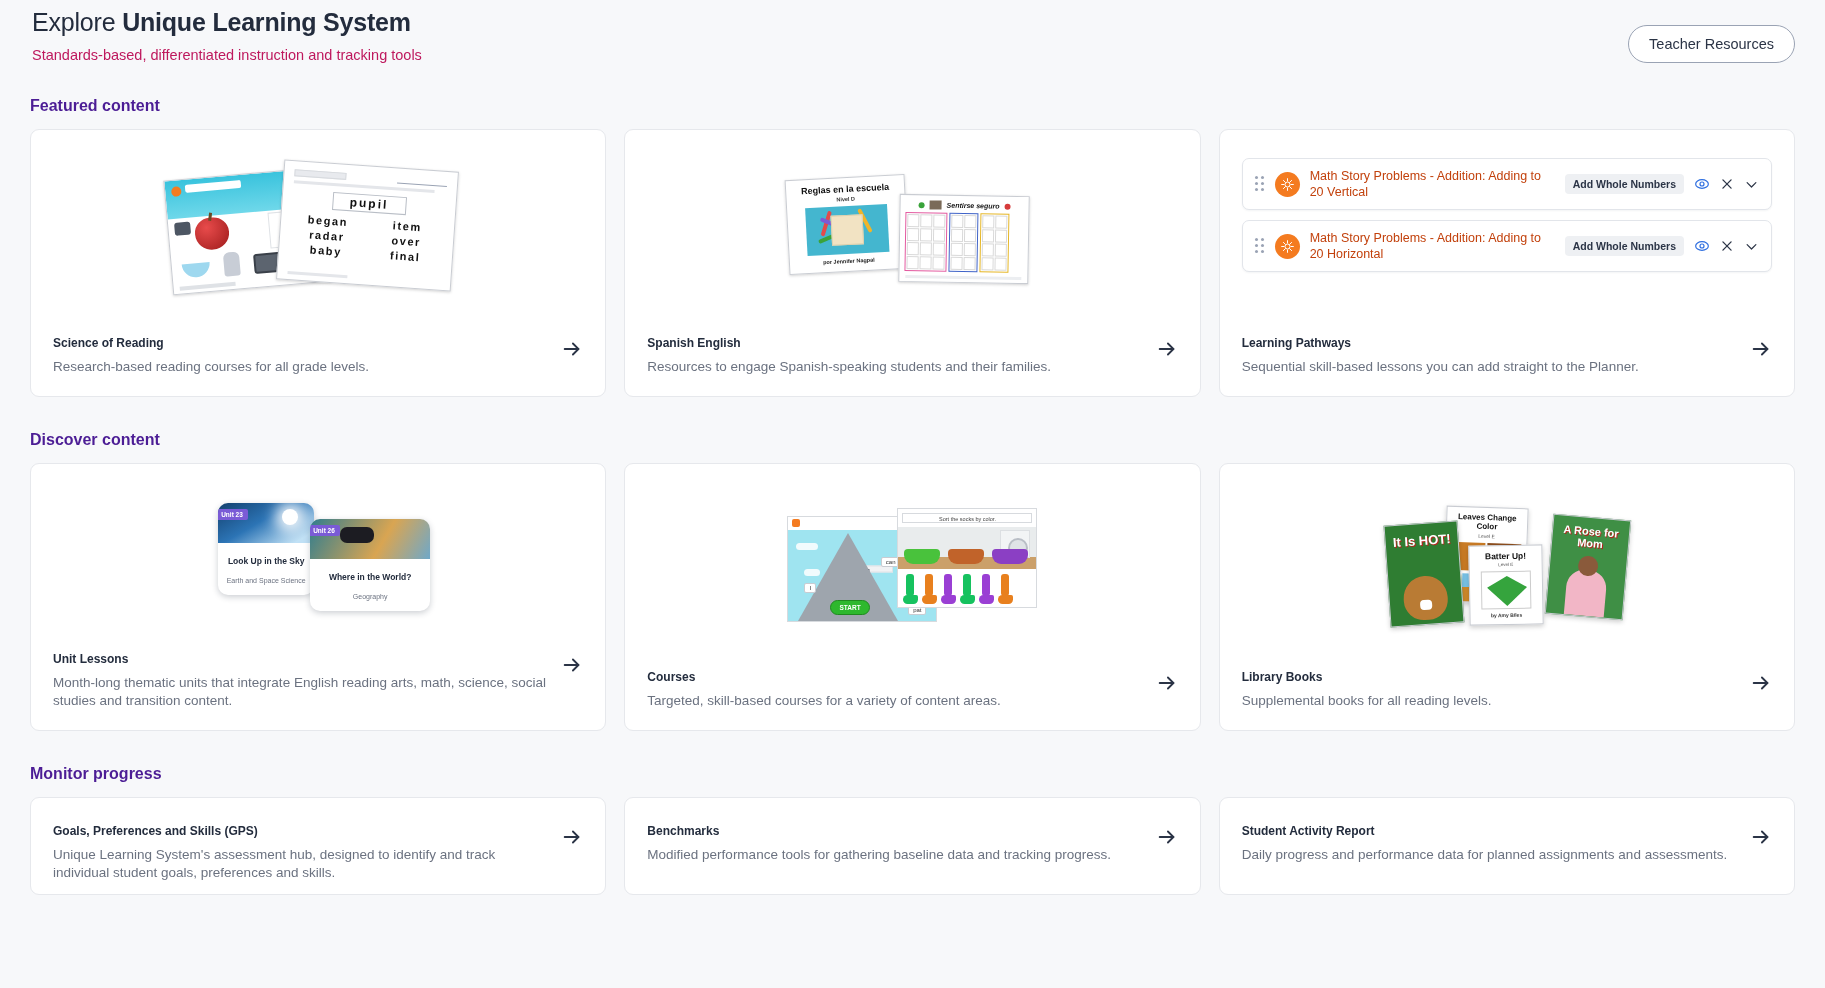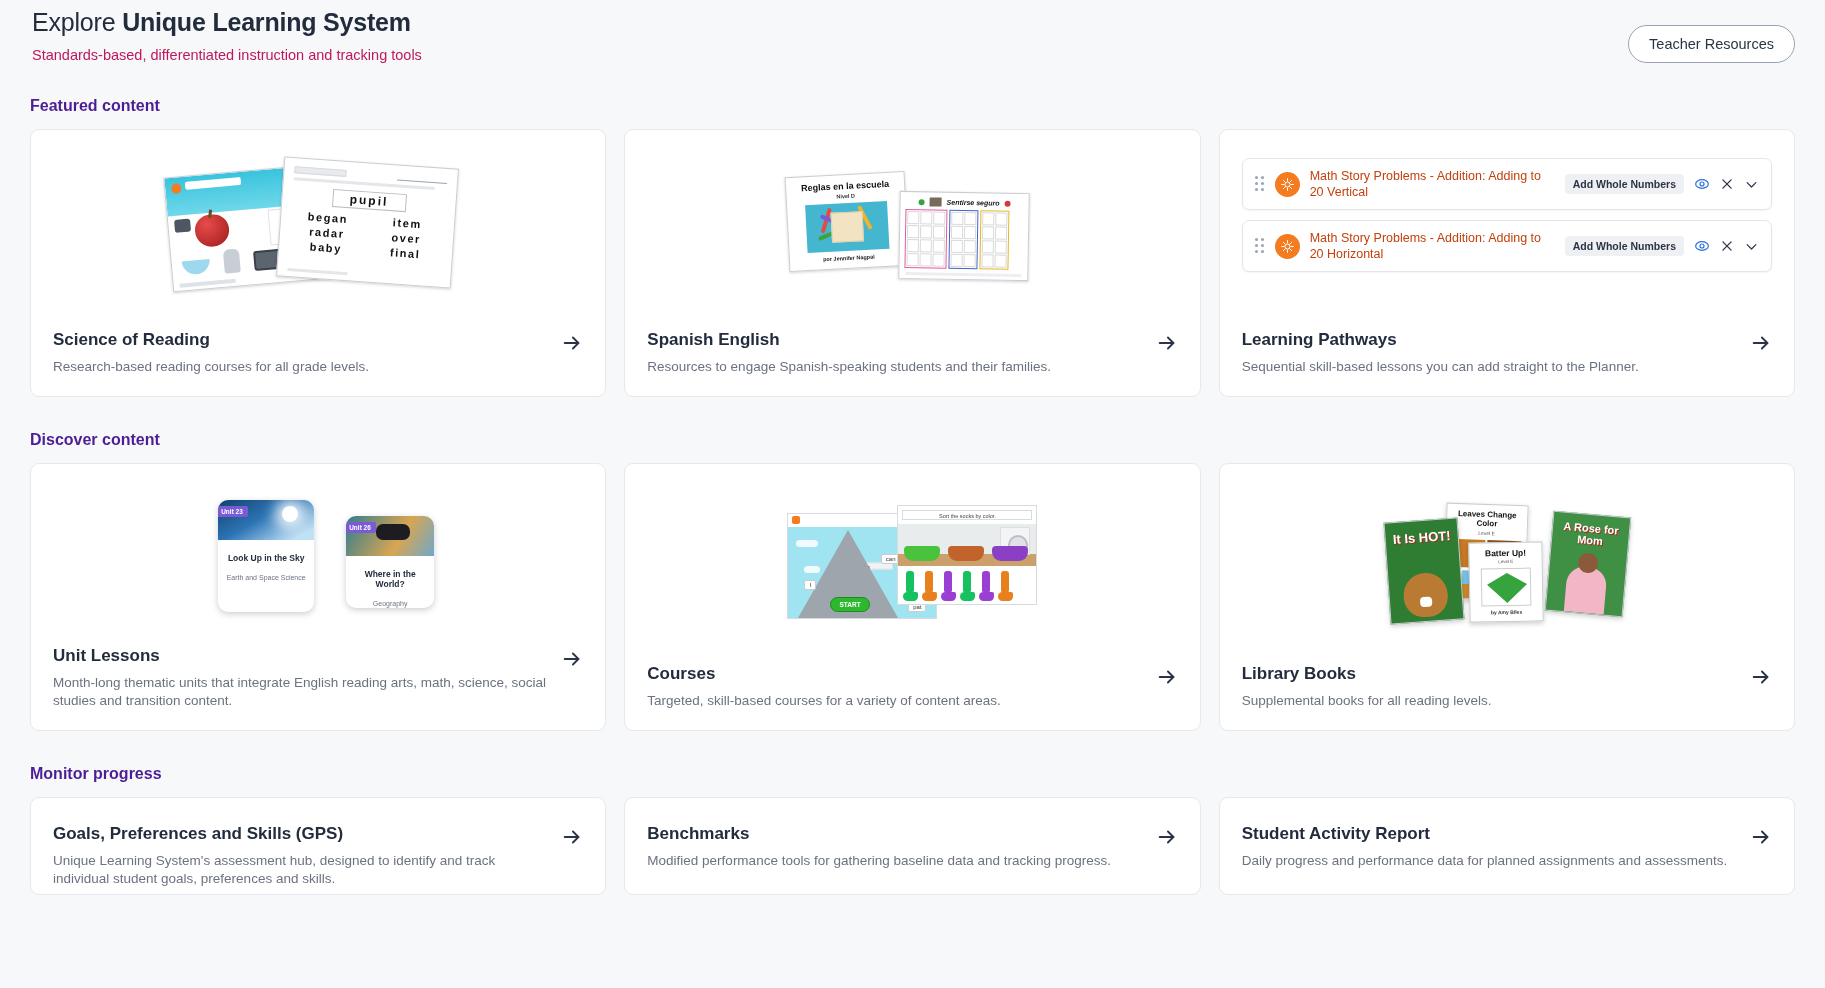--- a/index.html
+++ b/index.html
@@ -30,21 +30,21 @@
   .grid { display: grid; grid-template-columns: repeat(3, 1fr); gap: 18px; margin-top: 14px; }
   .card {
     background: #fff; border: 1px solid #e6e8ec; border-radius: 9px;
     position: relative; overflow: hidden;
   }
   .card.tall { height: 268px; display: flex; flex-direction: column; }
   .card.short { height: 98px; }
   .thumb { flex: 1; position: relative; overflow: hidden; }
   .card-foot { padding: 0 22px 20px 22px; position: relative; }
   .card-foot.pad { padding-top: 26px; }
-  .card-name { font-size: 17px; font-weight: 700; color: #232c3d; }
+  .card-name { font-size: 12px; font-weight: 700; color: #232c3d; }
   .card-desc { font-size: 13.5px; color: #6b7280; margin-top: 8px; line-height: 1.35; max-width: 93%; }
   .arrow {
     position: absolute; right: 22px; top: 2px; width: 22px; height: 22px;
     color: #2b3446; cursor: pointer;
   }
   .arrow svg { display: block; }
 
   
   .pathway-wrap { padding: 28px 22px 0 22px; display: flex; flex-direction: column; gap: 10px; }
   .pw-row {
@@ -112,22 +112,22 @@
   .sp-b .blk i { display: block; background: #fff; border: .5px solid #d9d9d9; }
   .sp-b .pink { border-color: #e35aa0; grid-template-columns: repeat(3, 12px); }
   .sp-b .blue { border-color: #3f63c8; grid-template-columns: repeat(2, 12px); }
   .sp-b .yell { border-color: #e5b625; grid-template-columns: repeat(2, 12px); }
   .sp-b .blk i { height: 13px; }
   .sp-b .ftxt { position: absolute; left: 6px; bottom: 3px; right: 6px; height: 3px; background: #eceef1; }
 
   
   .ul { position: absolute; left: 50%; top: 50%; transform: translate(-50%,-50%); width: 200px; height: 110px; }
   .ucard { position: absolute; background: #fff; border-radius: 10px; box-shadow: 0 2px 6px rgba(20,30,50,.22); overflow: hidden; }
-  .u1 { width: 96px; height: 112px; left: 0; top: 0; }
-  .u2 { width: 88px; height: 92px; left: 92px; top: 16px; margin-left: 36px; }
+  .u1 { width: 96px; height: 92px; left: 0; top: 0; }
+  .u2 { width: 120px; height: 92px; left: 92px; top: 16px; }
   .ucard .top { height: 40px; position: relative; }
   .u1 .top { background: linear-gradient(150deg,#13406e 0%, #2c74b5 45%, #bfe0f5 88%); }
   .u1 .top:after { content:''; position: absolute; right: 16px; top: 6px; width: 16px; height: 16px;
     border-radius: 50%; background: #fff; box-shadow: 0 0 14px 7px rgba(255,255,255,.85); }
   .u2 .top { background: linear-gradient(120deg,#2f7d8f,#d9a552 60%, #6fa8c9); }
   .u2 .top:after { content:''; position: absolute; left: 30px; top: 8px; width: 34px; height: 16px;
     background: #1c1c22; border-radius: 7px; }
   .ubadge { position: absolute; left: -2px; top: 6px; background: #7a5bd6; color: #fff;
     font-size: 6.5px; font-weight: 700; padding: 2px 5px; border-radius: 2px; }
   .ucard .nm { text-align: center; font-size: 8.5px; font-weight: 700; color: #232c3d; margin-top: 13px; padding: 0 4px; }

